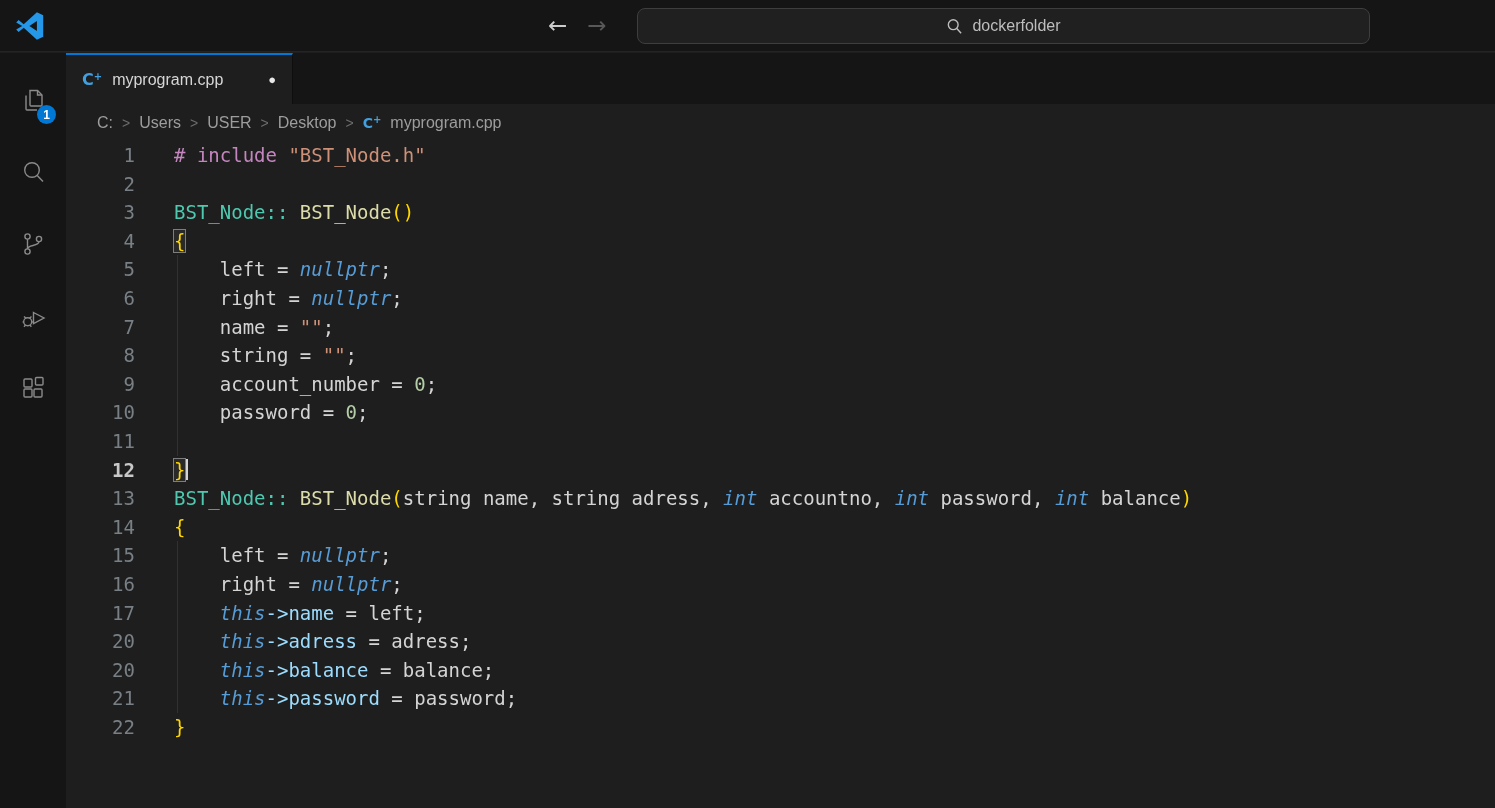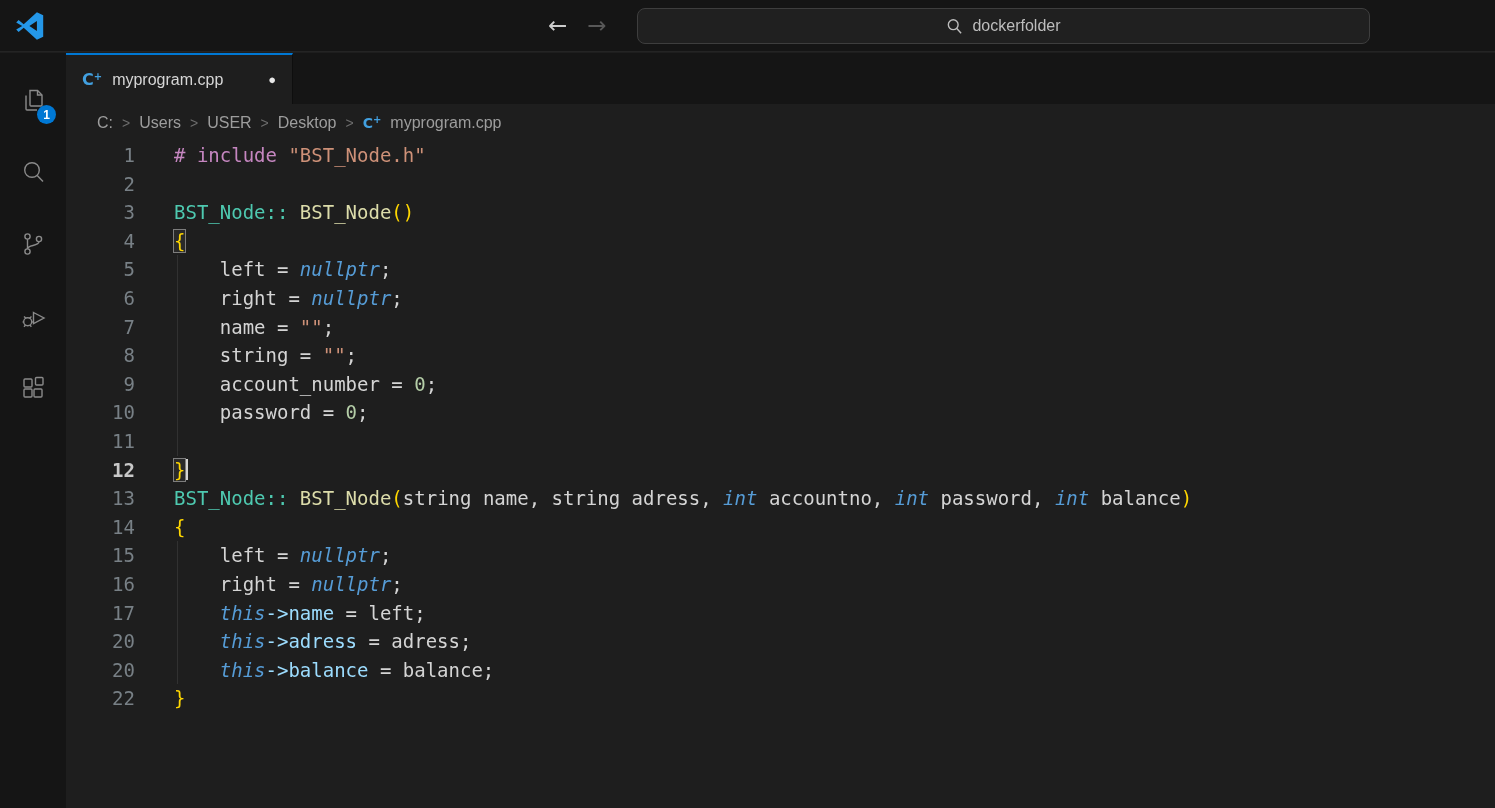--- a/index.html
+++ b/index.html
@@ -228,17 +228,21 @@
       <div class="code"><span class="tk-def">    </span><span class="tk-kw">this</span><span class="tk-mem">-&gt;name</span><span class="tk-def"> = left;</span></div>
     </div>
     <div class="line guide">
       <div class="ln">20</div>
       <div class="code"><span class="tk-def">    </span><span class="tk-kw">this</span><span class="tk-mem">-&gt;adress</span><span class="tk-def"> = adress;</span></div>
     </div>
     <div class="line guide">
       <div class="ln">20</div>
       <div class="code"><span class="tk-def">    </span><span class="tk-kw">this</span><span class="tk-mem">-&gt;balance</span><span class="tk-def"> = balance;</span></div>
     </div>
+    <div class="line guide">
+      <div class="ln">21</div>
+      <div class="code"><span class="tk-def">    </span><span class="tk-kw">this</span><span class="tk-mem">-&gt;password</span><span class="tk-def"> = password;</span></div>
+    </div>
     <div class="line">
       <div class="ln">22</div>
       <div class="code"><span class="tk-brk">}</span></div>
     </div>
   </div>
 
 </body></html>

